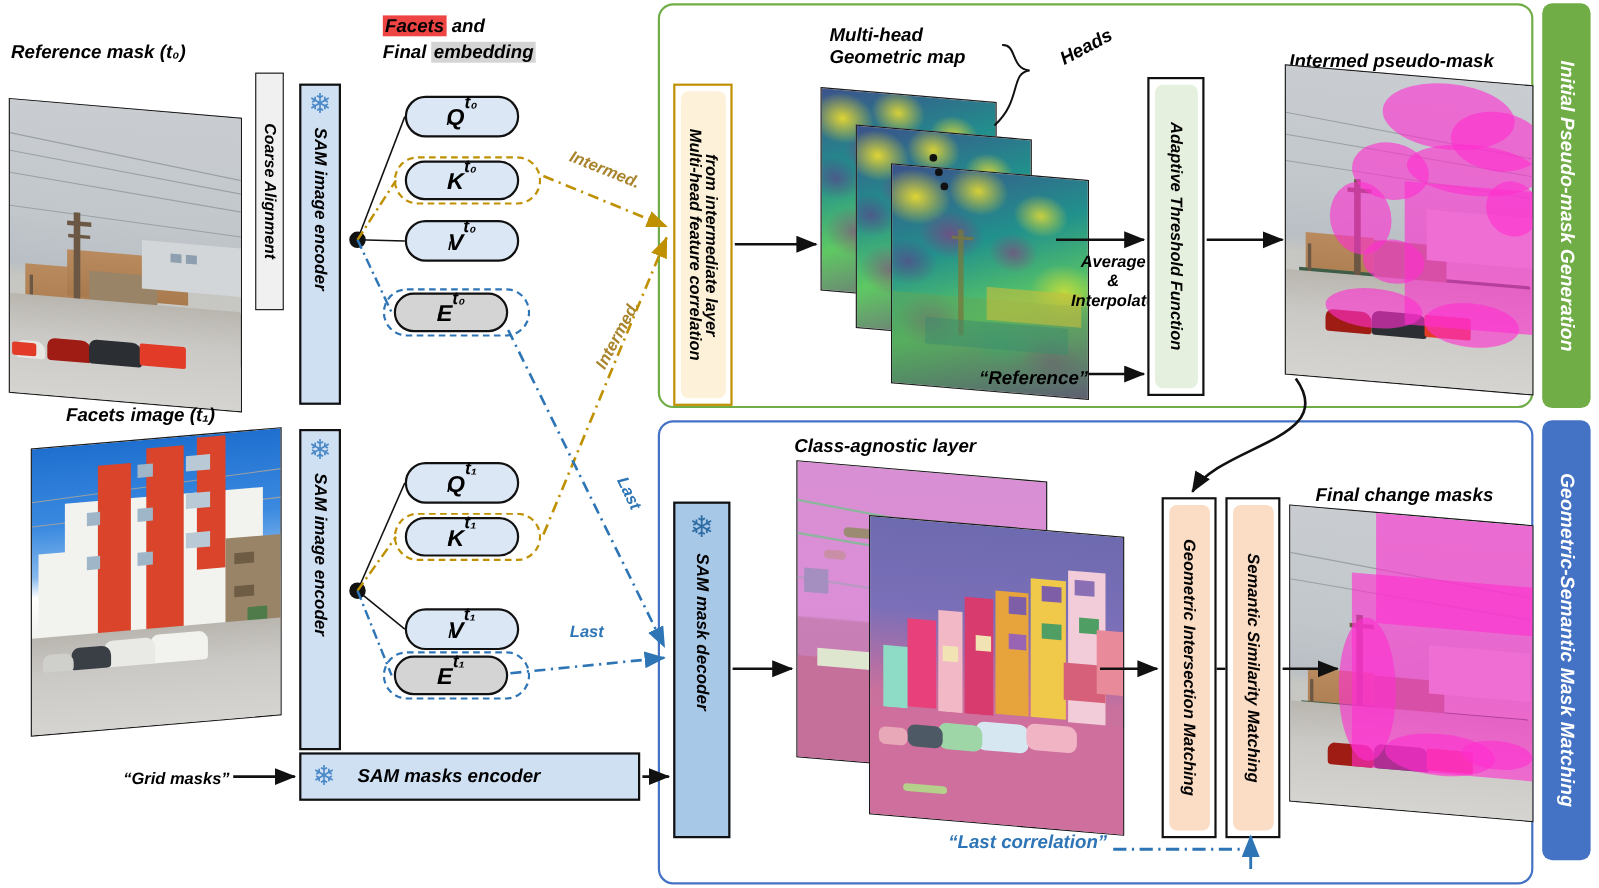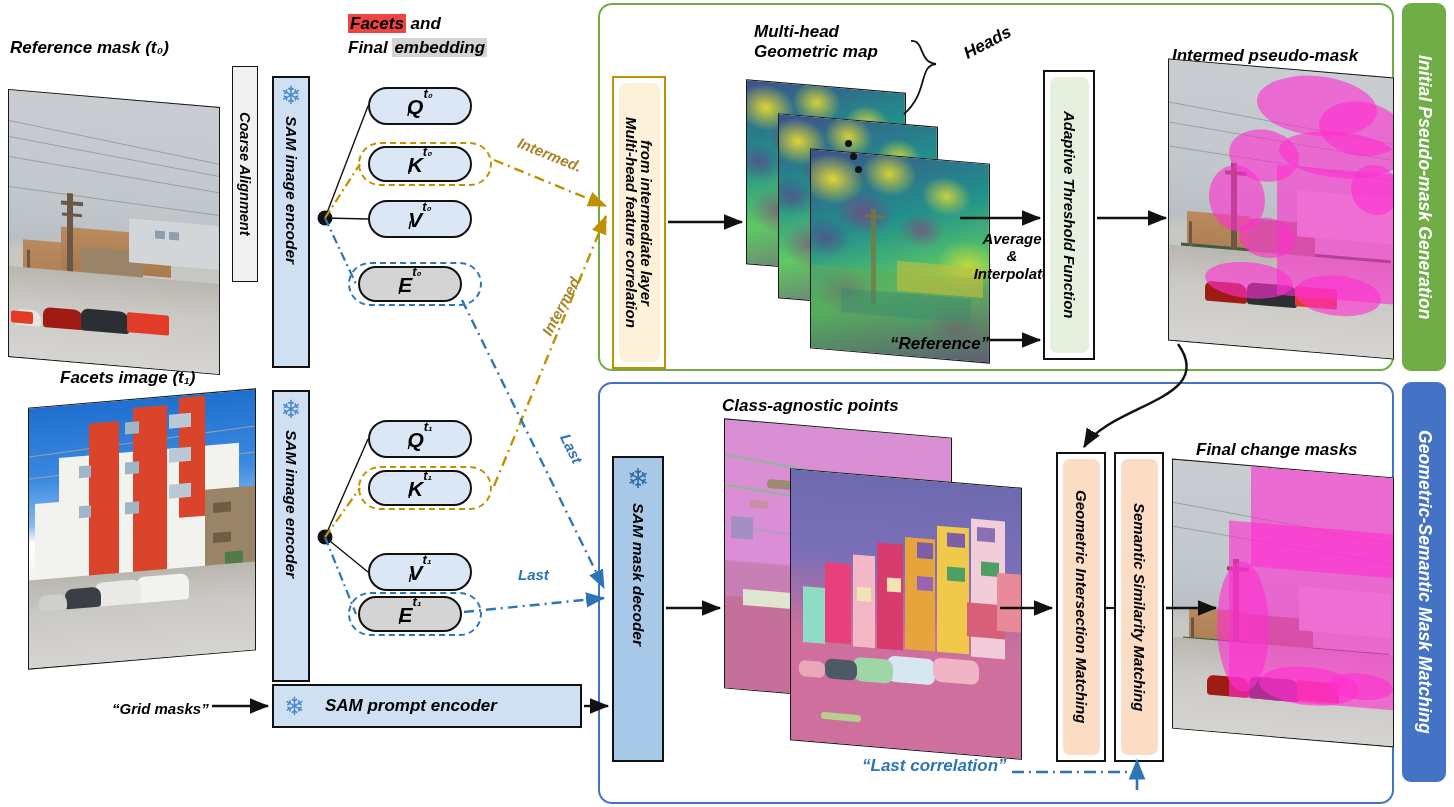--- a/index.html
+++ b/index.html
@@ -115,21 +115,21 @@
     position:absolute; border-radius:999px;
     border:2.6px dashed #bf9000;
   }
   .pill-outline-e {
     position:absolute; border-radius:999px;
     border:2.6px dashed #2e75b6;
   }
 
   .supsub { position:relative; display:inline-block; font-size:21px; }
   .supsub .base { font-weight:800; }
-  .supsub sup { font-size:13px; position:relative; top:-8px; font-weight:600; font-style:italic;}
+  .supsub sup { font-size:16px; position:relative; top:-8px; font-weight:600; font-style:italic;}
   .supsub sub { font-size:11px; position:absolute; left:0; top:12px; font-weight:600; font-style:italic;}
 
   
   .proc {
     position:absolute; background:#fff; border:2px solid #111;
     display:flex; align-items:center; justify-content:center;
   }
   .proc-inner {
     width:calc(100% - 9px); height:calc(100% - 10px);
     border-radius:7px;
@@ -294,21 +294,21 @@
     <span class="supsub"><span class="base">V</span><sup>t₁</sup><sub>l</sub></span>
   </div>
   <div class="pill pill-e" style="left:358px; top:596px; width:104px; height:36px;">
     <span class="supsub"><span class="base">E</span><sup>t₁</sup><sub>l</sub></span>
   </div>
 
   <div class="abs lbl lbl-sm" style="left:112px; top:700px;">“Grid masks”</div>
 
   <div class="encoder" style="left:272px; top:684px; width:310px; height:44px; flex-direction:row; align-items:center; justify-content:flex-start;">
     <span class="flake" style="font-size:25px; margin-left:10px;">❄</span>
-    <span class="lbl lbl-md" style="margin-left:20px;">SAM prompt encoder</span>
+    <span class="lbl lbl-md" style="margin-left:20px;">SAM masks encoder</span>
   </div>
 
   <div class="proc" style="left:612px; top:76px; width:54px; height:293px; border-color:#bf9000;">
     <div class="proc-inner inner-yellow" style="flex-direction:row;">
       <span class="vtext" style="font-size:15px;">Multi-head feature correlation</span>
       <span class="vtext" style="font-size:15px;">from intermediate layer</span>
     </div>
   </div>
 
   <div class="abs lbl lbl-md" style="left:754px; top:22px;">
@@ -391,21 +391,21 @@
       <div class="blob blob-r" style="left:182px; top:88px;  width:48px;  height:50px;"></div>
     </div>
   </div>
 
   <div class="abs" style="left:612px; top:456px; width:52px; height:306px; background:#a8c8e8; border:2px solid #111;
               display:flex; flex-direction:column; align-items:center;">
     <span class="flake" style="font-size:27px; margin-top:8px; color:#2e6da4;">❄</span>
     <span class="vtext" style="font-size:15.5px; margin-top:10px;">SAM mask decoder</span>
   </div>
 
-  <div class="abs lbl lbl-md" style="left:722px; top:396px;">Class-agnostic points</div>
+  <div class="abs lbl lbl-md" style="left:722px; top:396px;">Class-agnostic layer</div>
 
   <div class="photo-wrap skewA" style="left:724px; top:428px; width:228px; height:270px;">
     <div class="photo">
       <div class="segref"></div>
       <div class="wire" style="left:0; top:34px; width:240px; transform:rotate(6deg); background:#8ab79c; height:2px;"></div>
       <div class="wire" style="left:0; top:64px; width:240px; transform:rotate(5deg); background:#8ab79c; height:2px;"></div>
       <div class="wire" style="left:0; top:104px; width:240px; transform:rotate(4deg); background:#b79ac2; height:2px;"></div>
       <div class="segpatch" style="left:42px; top:56px; width:64px; height:9px; background:#9a8b72; border-radius:4px;"></div>
       <div class="segpatch" style="left:24px; top:78px; width:20px; height:8px; background:#c98fa6; border-radius:4px;"></div>
       <div class="segpatch" style="left:6px;  top:96px; width:22px; height:22px; background:#a58fc0;"></div>

